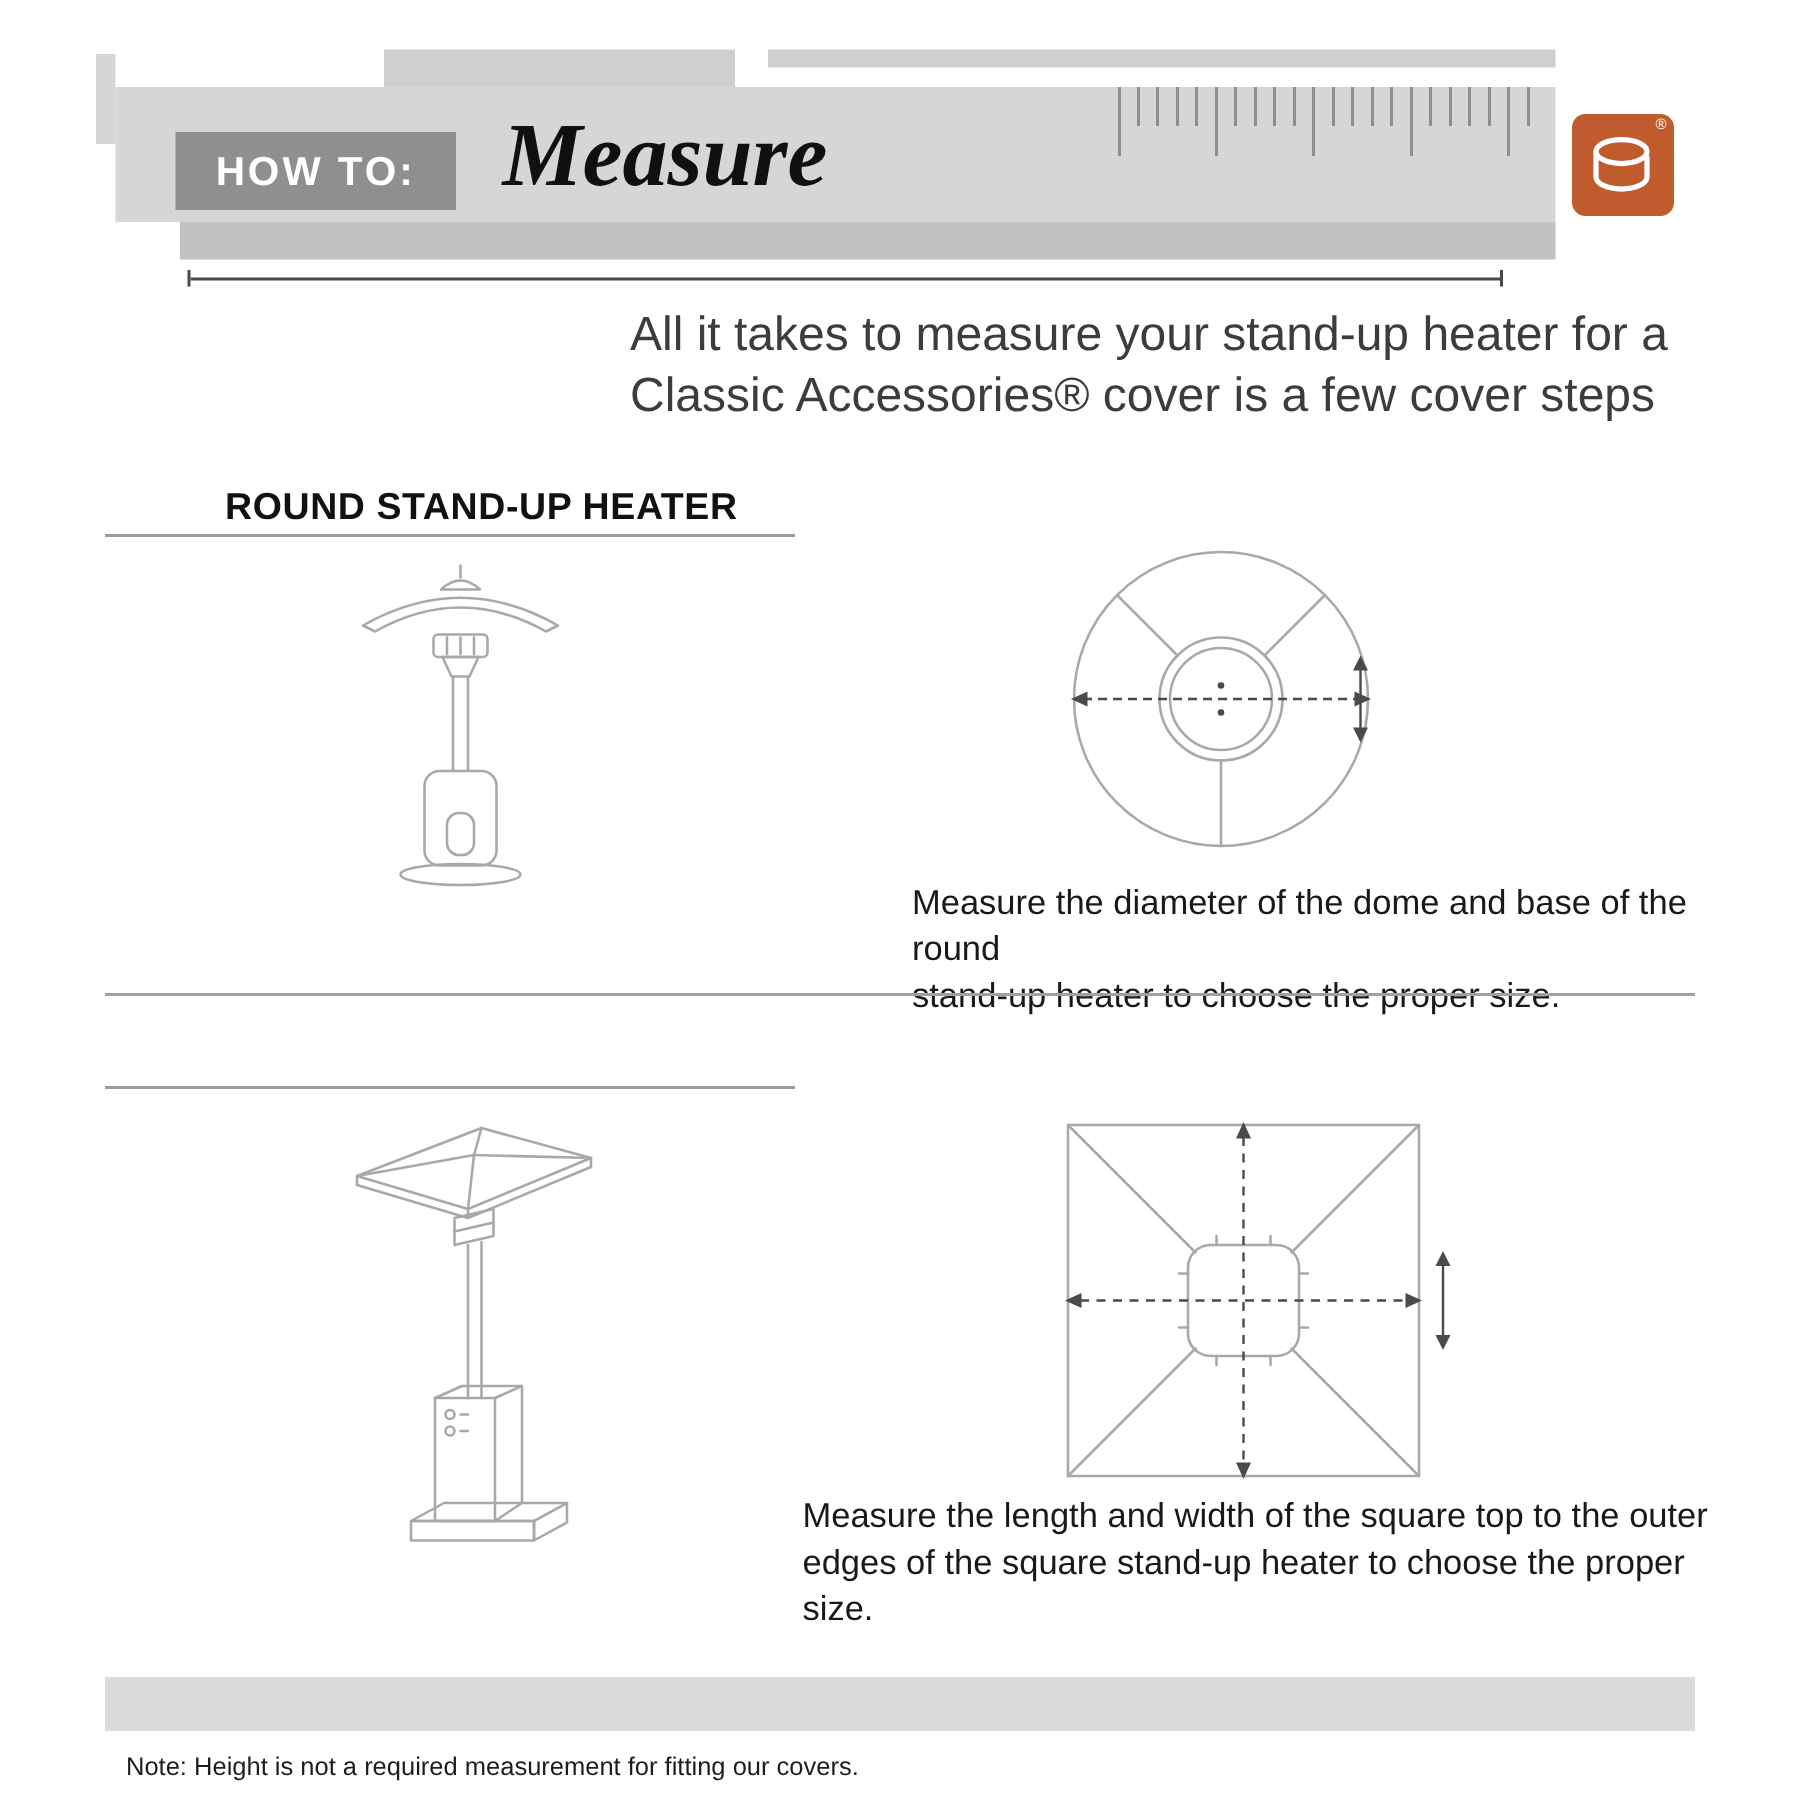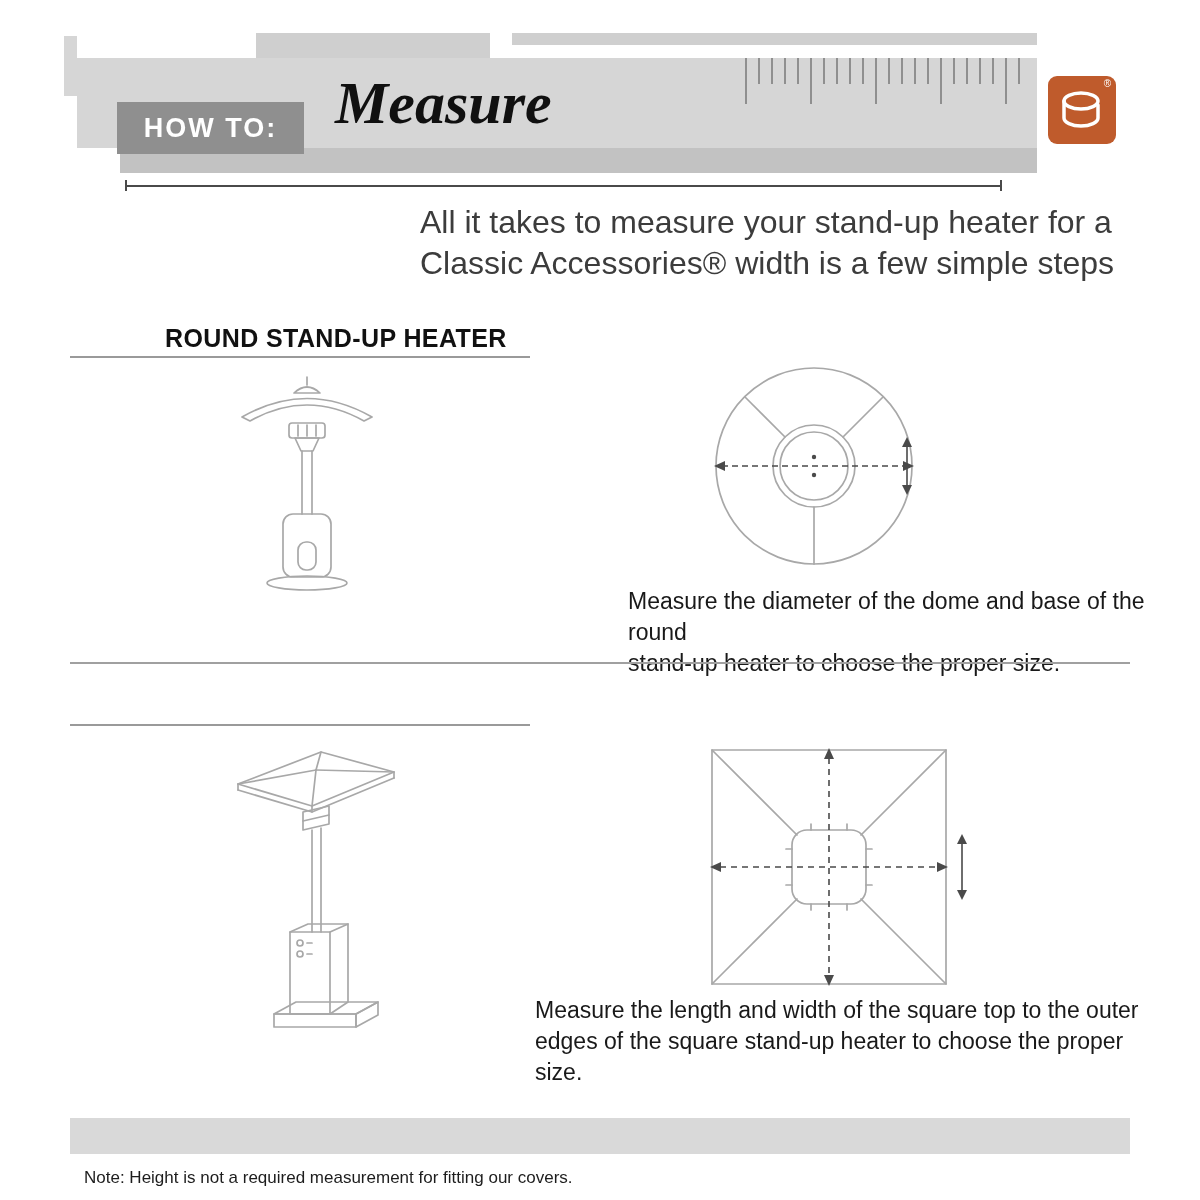--- a/index.html
+++ b/index.html
@@ -18,58 +18,58 @@
   .top-bar-a{left:256px;top:33px;width:234px;height:25px;background:var(--band-top);}
   .top-bar-b{left:512px;top:33px;width:525px;height:12px;background:var(--band-top);}
   .main-band{left:77px;top:58px;width:960px;height:90px;background:var(--band-light);}
   .sub-band{left:120px;top:148px;width:917px;height:25px;background:var(--band-sub);}
   .ruler{left:745px;top:58px;width:285px;height:50px;}
   .ticks-minor{position:absolute;left:0;top:0;width:100%;height:26px;
     background:repeating-linear-gradient(90deg,#8f8f8f 0 2px,transparent 2px 13px);}
   .ticks-major{position:absolute;left:0;top:0;width:100%;height:46px;
     background:repeating-linear-gradient(90deg,#8f8f8f 0 2px,transparent 2px 65px);}
   .howto-box{left:117px;top:88px;width:187px;height:52px;background:var(--howto-box);
-    display:flex;align-items:center;justify-content:center;margin-top:14px;}
+    display:flex;align-items:center;justify-content:center;}
   .howto-box span{color:var(--howto-text);font-size:27px;font-weight:bold;letter-spacing:2px;}
   .measure-title{left:335px;top:48px;width:420px;height:115px;color:#101010;
     font-family:Liberation Serif, serif;font-style:italic;font-weight:bold;font-size:60px;
     line-height:110px;white-space:nowrap;}
   .dim-rule{left:125px;top:180px;width:877px;height:11px;
     border-left:2px solid var(--dimension-dark);border-right:2px solid var(--dimension-dark);
     background:linear-gradient(var(--dimension-dark),var(--dimension-dark)) center/100% 2px no-repeat;}
   .brand-logo{left:1048px;top:76px;width:68px;height:68px;background:var(--brand-orange);
     border-radius:9px;}
   .brand-logo .reg{position:absolute;top:3px;right:5px;color:#fff;font-size:10px;line-height:10px;}
 
   
   .intro{left:420px;top:202px;width:712px;color:var(--body-text);
     font-size:32px;line-height:41px;}
 
   
-  .sec-heading{font-size:25px;font-weight:bold;color:var(--heading-text);letter-spacing:.4px;white-space:nowrap;margin-left:15px;}
+  .sec-heading{font-size:25px;font-weight:bold;color:var(--heading-text);letter-spacing:.4px;white-space:nowrap;}
   .heading-round{left:150px;top:324px;}
   .heading-square{left:145px;top:690px;}
   .underline{height:2px;background:#9a9a9a;width:460px;left:70px;}
   .underline-round{top:356px;}
   .underline-square{top:724px;}
   .divider-mid{left:70px;top:662px;width:1060px;height:2px;background:var(--divider);}
 
   
   svg{display:block;}
   .art{stroke:var(--line-art);fill:none;stroke-width:1.7;stroke-linejoin:round;stroke-linecap:round;}
   .dim{stroke:var(--dimension-dark);fill:none;stroke-width:1.6;}
   .dimfill{fill:var(--dimension-dark);stroke:none;}
   .svg-round-side{left:222px;top:372px;}
   .svg-round-top{left:708px;top:360px;}
   .svg-square-side{left:228px;top:740px;}
   .svg-square-top{left:700px;top:738px;}
 
   
   .caption{font-size:23px;line-height:31px;color:#191919;}
-  .caption-round{left:628px;top:586px;width:540px;}
+  .caption-round{left:608px;top:586px;width:540px;}
   .caption-square{left:535px;top:995px;width:610px;}
 
   
   .footer-bar{left:70px;top:1118px;width:1060px;height:36px;background:var(--footer-bar);}
   .note{left:84px;top:1168px;font-size:17px;color:#1d1d1d;}
 </style>
 </head>
 <body>
 
 <div class="page">
@@ -91,21 +91,21 @@
   <div class="abs brand-logo">
     <svg width="68" height="68" viewBox="0 0 68 68">
       <ellipse cx="33" cy="25" rx="17" ry="8" fill="none" stroke="#ffffff" stroke-width="3.5"></ellipse>
       <path d="M16,25 V42 a17,8 0 0 0 34,0 V29" fill="none" stroke="#ffffff" stroke-width="3.5" stroke-linecap="round"></path>
     </svg>
     <span class="reg">®</span>
   </div>
 
   <div class="abs intro">
     <div>All it takes to measure your stand-up heater for a</div>
-    <div>Classic Accessories® width is a few simple steps</div>
+    <div>Classic Accessories® cover is a few cover steps</div>
   </div>
 
   <div class="abs sec-heading heading-round">ROUND STAND-UP HEATER</div>
   <div class="abs underline underline-round"></div>
 
   <svg class="abs svg-round-side" width="170" height="225" viewBox="0 0 170 225">
     <g class="art">
       <line x1="85" y1="5" x2="85" y2="13"></line>
       <path d="M72,21 Q85,9 98,21 Z"></path>
       <path d="M20,45 Q85,8 150,45 L142,49 Q85,17 28,49 Z"></path>

